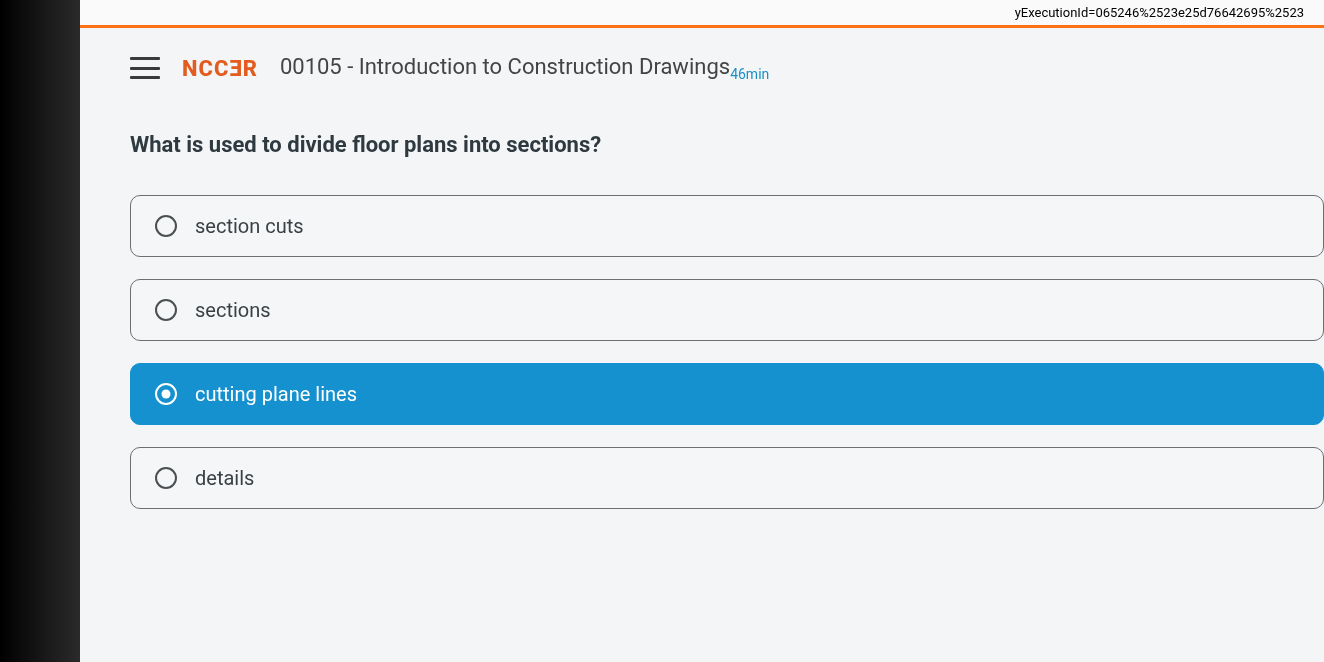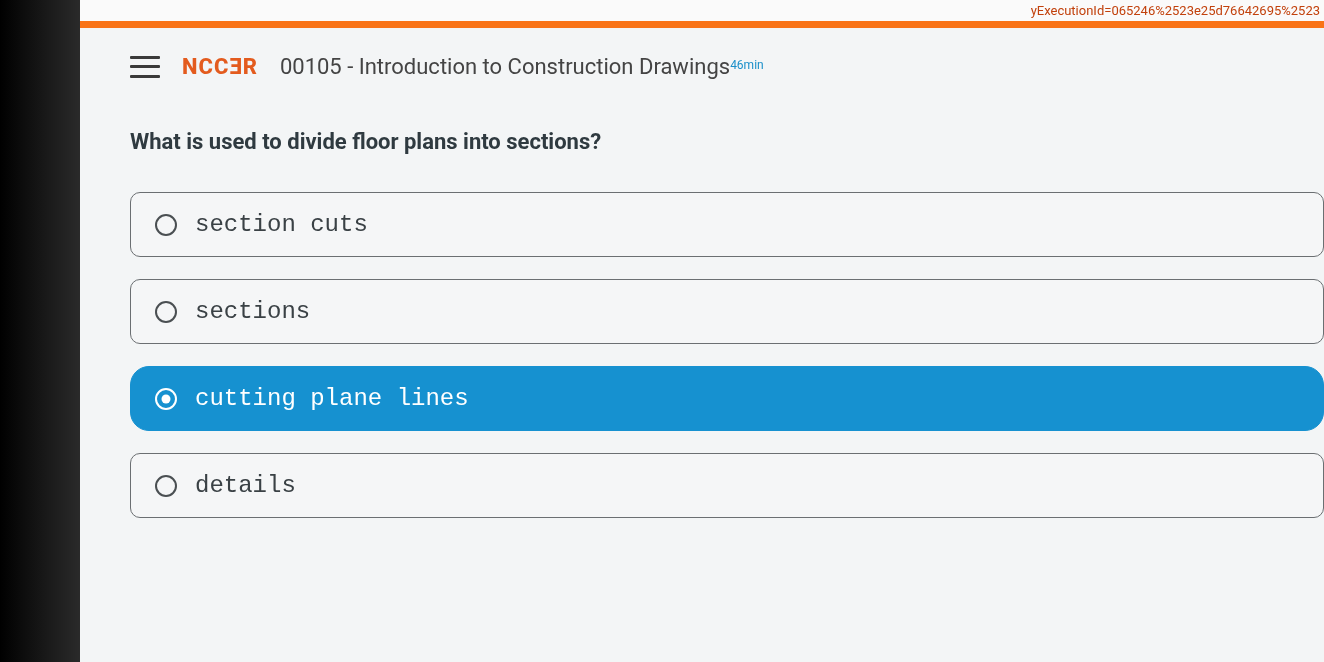--- a/index.html
+++ b/index.html
@@ -23,27 +23,27 @@
       height: 100%;
       background: linear-gradient(to right, #000 0%, #1a1a1a 60%, #2a2a2a 100%);
     }
     .browser-chrome {
       position: absolute;
       left: 80px;
       top: 0;
       right: 0;
       height: 28px;
       background: #fafafa;
-      border-bottom: 7px solid #f97316;
+      border-bottom: 3px solid #f97316;
       display: flex;
       align-items: center;
       justify-content: flex-end;
-      padding-right: 4px;
+      padding-right: 20px;
       font-size: 13px;
-      color: #c2410c;
+      color: #000000;
       overflow: hidden;
       white-space: nowrap;
     }
     .content {
       position: absolute;
       left: 80px;
       top: 28px;
       right: 0;
       bottom: 0;
       background: #f3f5f6;
@@ -81,23 +81,23 @@
     }
     .title-block {
       display: flex;
     }
     .course-title {
       font-size: 22px;
       color: #444;
       font-weight: 400;
     }
     .timer {
-      font-size: 12px;
+      font-size: 14px;
       color: #1a8fc9;
-      margin-top: 4px;
+      margin-top: 12px;
     }
     .question {
       font-size: 22px;
       font-weight: 700;
       color: #2f3a40;
       margin-bottom: 38px;
     }
     .options {
       display: flex;
       flex-direction: column;
@@ -105,37 +105,35 @@
     }
     .option {
       border: 1.5px solid #6b6f72;
       border-radius: 10px;
       padding: 18px 24px;
       display: flex;
       align-items: center;
       gap: 18px;
       background: #f5f6f7;
       cursor: pointer;
-      font-size: 24px;
+      font-size: 20px;
       color: #3a4145;
-      font-family: Liberation Mono, monospace;
     }
     .option .radio {
       width: 22px;
       height: 22px;
       border: 2.5px solid #4a4f52;
       border-radius: 50%;
       flex-shrink: 0;
       position: relative;
     }
     .option.selected {
       background: #1691d0;
       border-color: #1691d0;
       color: #fff;
-      border-radius: 19px;
     }
     .option.selected .radio {
       border-color: #fff;
     }
     .option.selected .radio::after {
       content: "";
       position: absolute;
       left: 50%;
       top: 50%;
       transform: translate(-50%, -50%);

